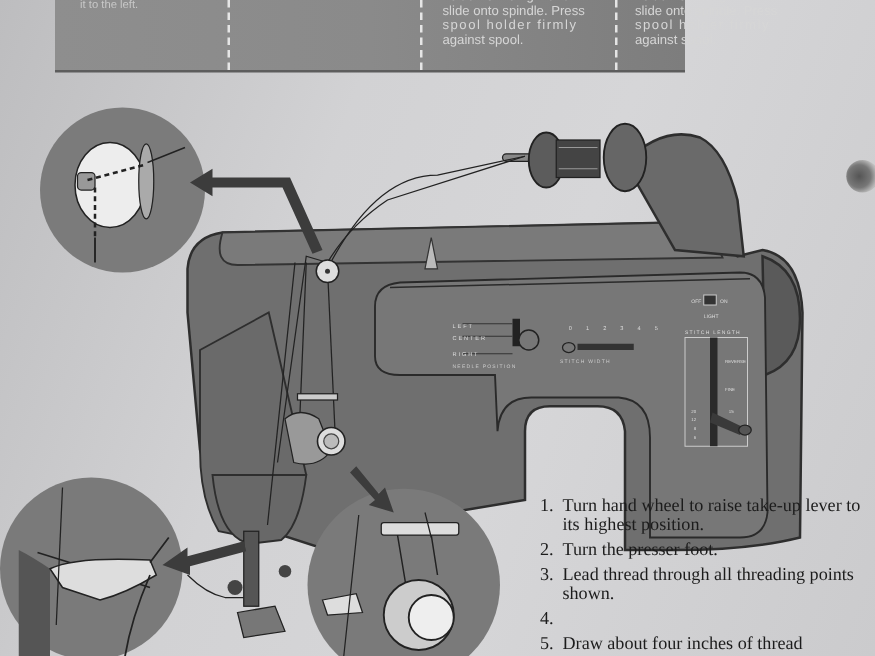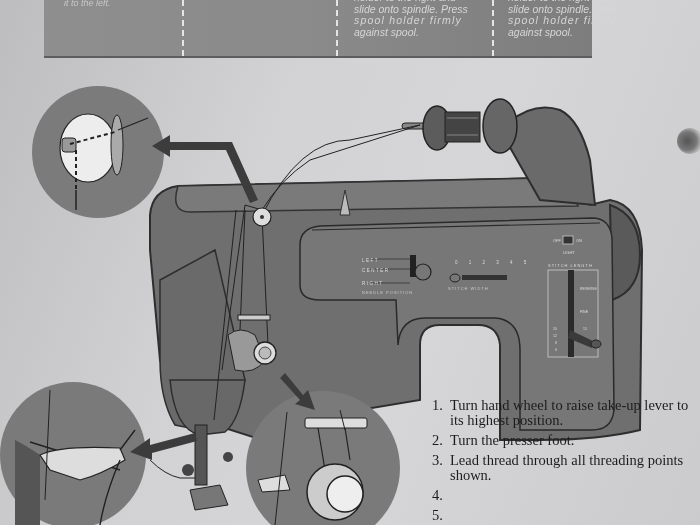--- a/index.html
+++ b/index.html
@@ -1,20 +1,20 @@
 <!DOCTYPE html>
 <html><head>
 <meta charset="utf-8">
 <style>
   html,body{margin:0;padding:0;}
   body{width:700px;height:525px;overflow:hidden;position:relative;
     background:linear-gradient(110deg,#bdbdbf 0%,#d2d2d4 35%,#d6d6d8 60%,#cbcbcd 100%);
     font-family:"Liberation Serif",serif;}
-  .topband{position:absolute;left:44px;top:0;width:548px;height:56px;
-    background:linear-gradient(90deg,#8e8e8e,#8a8a8a 50%,#7d7d7d);border-bottom:2px solid #5d5d5d;font-style:italic;}
+  .topband{position:absolute;left:44px;top:0;width:504px;height:56px;
+    background:linear-gradient(90deg,#8e8e8e,#8a8a8a 50%,#7d7d7d);border-bottom:2px solid #5d5d5d;}
   .cell{position:absolute;top:0;height:56px;border-right:2px dashed #e5e5e5;box-sizing:border-box;}
   .cell-text{position:absolute;font-family:"Liberation Sans",sans-serif;font-size:10.5px;line-height:11.5px;color:#d6d6d6;}
   .hole{position:absolute;left:677px;top:128px;width:26px;height:26px;border-radius:50%;
     background:radial-gradient(circle at 40% 50%,#555 0%,#777 45%,#bbb 70%);}
   .steps{position:absolute;left:432px;top:398px;width:270px;font-size:14.5px;line-height:15px;color:#1c1c1c;}
   .step{display:flex;margin-bottom:5px;}
   .step .n{width:18px;flex:none;}
   .faint{position:absolute;font-size:10px;color:#c4c4c4;font-family:"Liberation Serif",serif;}
   svg{position:absolute;left:0;top:0;}
 </style>
@@ -192,14 +192,15 @@
   </div>
   <div class="step">
     <span class="n">3.</span>
     <span>Lead thread through all threading points shown.</span>
   </div>
   <div class="step">
     <span class="n">4.</span>
   </div>
   <div class="step">
     <span class="n">5.</span>
+    <span>Draw about four inches of thread</span>
   </div>
 </div>
 
 </body></html>

